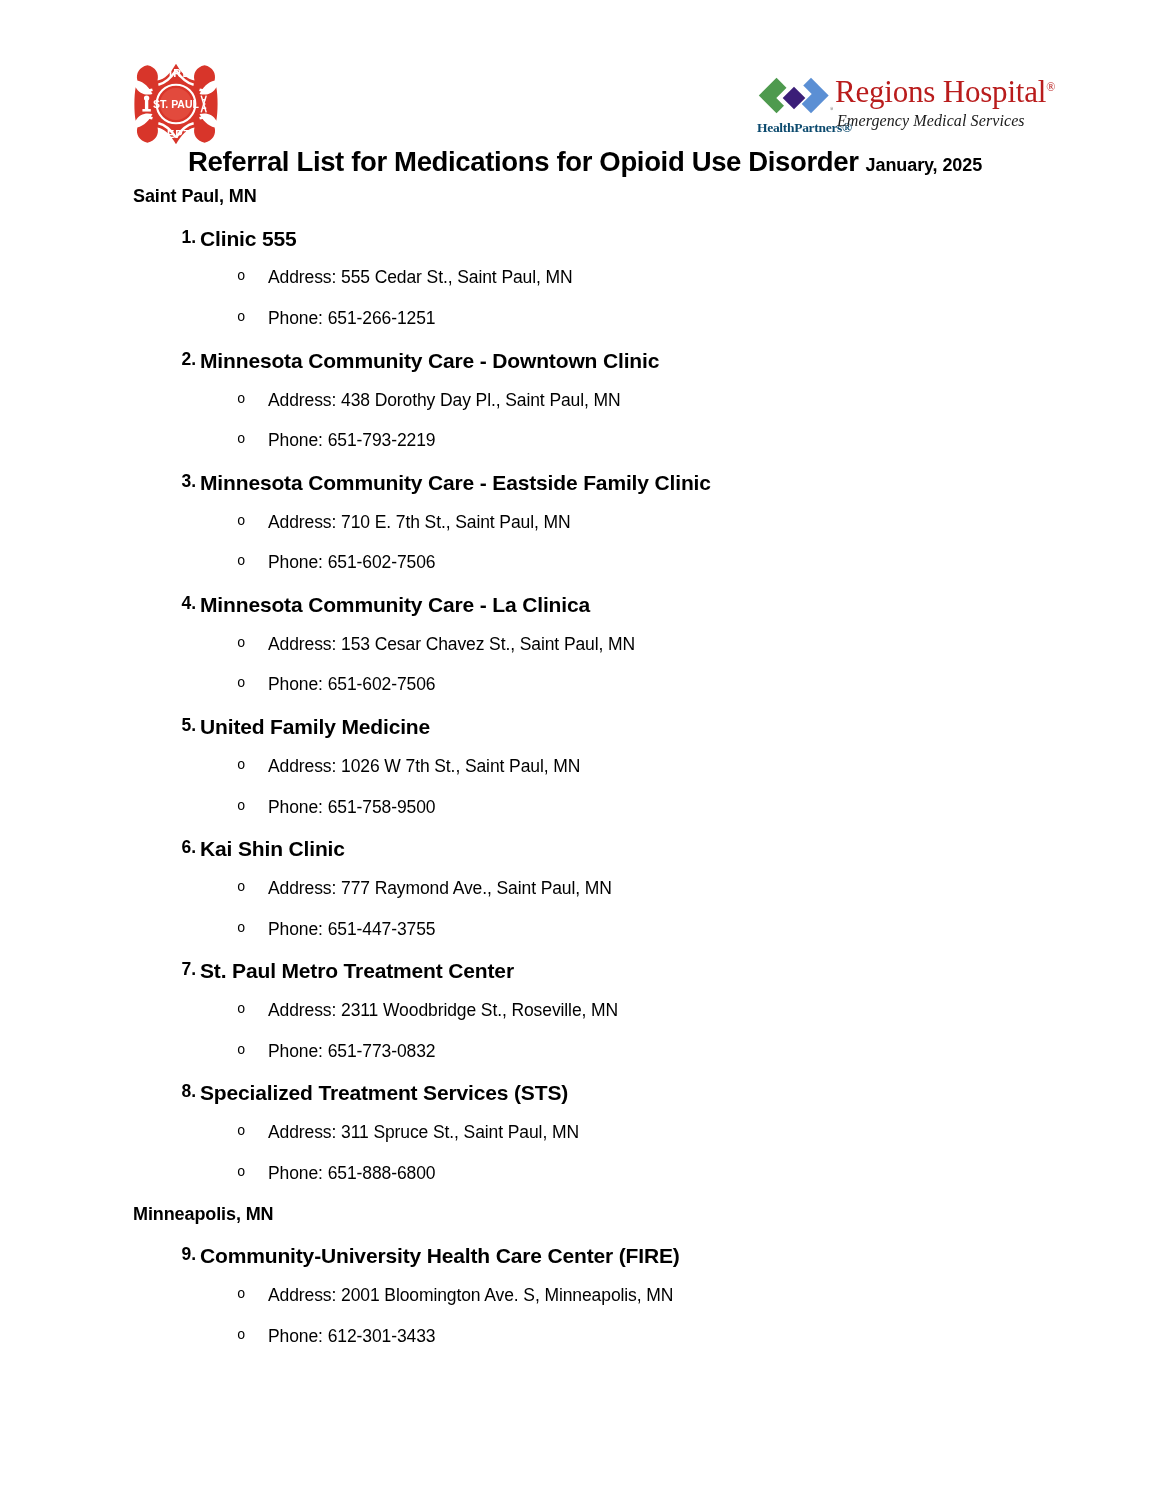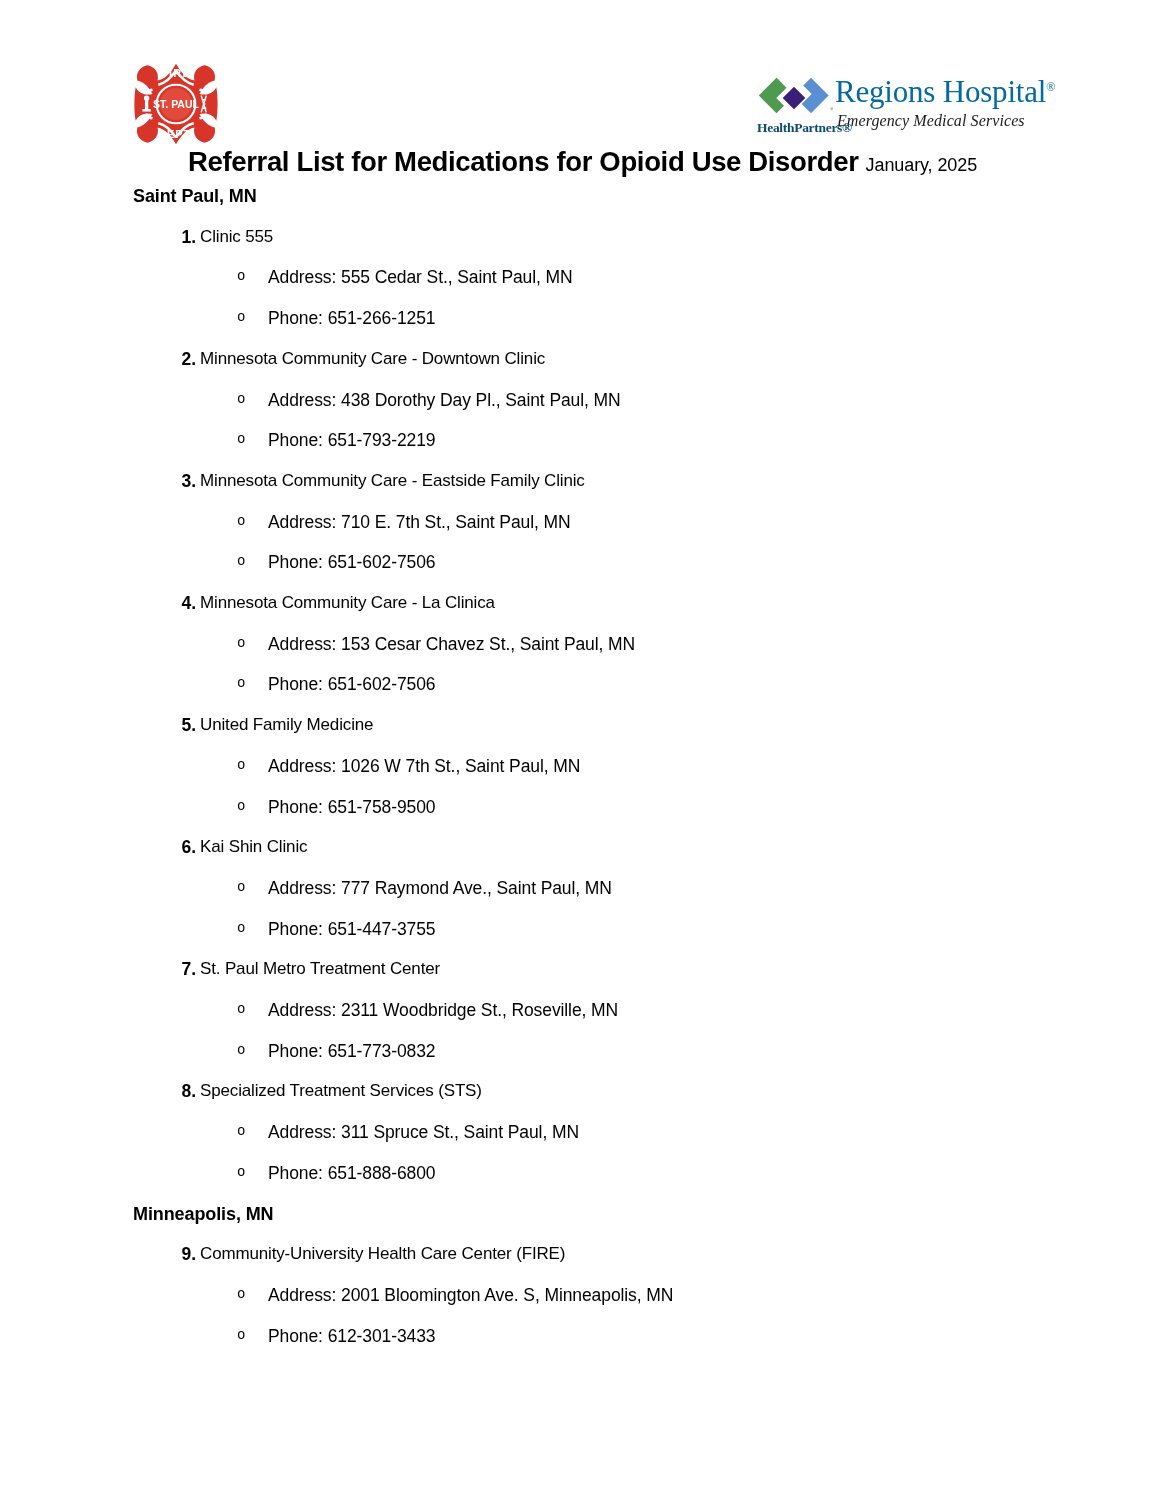--- a/index.html
+++ b/index.html
@@ -62,21 +62,21 @@
     color: #0c4a6e;
     white-space: nowrap;
   }
   .regions-name {
     position: absolute;
     left: 78px;
     top: 0px;
     font-family: "Liberation Serif", serif;
     font-size: 31px;
     letter-spacing: -0.2px;
-    color: #0369a1;
+    color: #b91c1c;
     white-space: nowrap;
   }
   .regions-name .reg-mark {
     font-size: 12px;
     vertical-align: super;
   }
   .regions-sub {
     position: absolute;
     left: 80px;
     top: 38px;
@@ -96,21 +96,21 @@
     white-space: nowrap;
   }
   .doc-title {
     font-size: 27.5px;
     font-weight: bold;
     letter-spacing: -0.35px;
     color: #000000;
   }
   .doc-date {
     font-size: 18px;
-    font-weight: normal;
+    font-weight: bold;
     letter-spacing: -0.1px;
     color: #000000;
     margin-left: 7px;
   }
 
   
   .doc-body {
     position: absolute;
     left: 0;
     top: 0;
@@ -136,22 +136,22 @@
     width: 28px;
     text-align: right;
     font-size: 17.5px;
     font-weight: bold;
     letter-spacing: -0.1px;
   }
   .clinic-name {
     position: absolute;
     left: 67px;
     top: 0;
-    font-size: 17px;
-    font-weight: normal;
+    font-size: 21px;
+    font-weight: bold;
     letter-spacing: -0.15px;
     white-space: nowrap;
   }
   .detail-row {
     position: absolute;
     left: 133px;
     white-space: nowrap;
   }
   .detail-marker {
     position: absolute;

